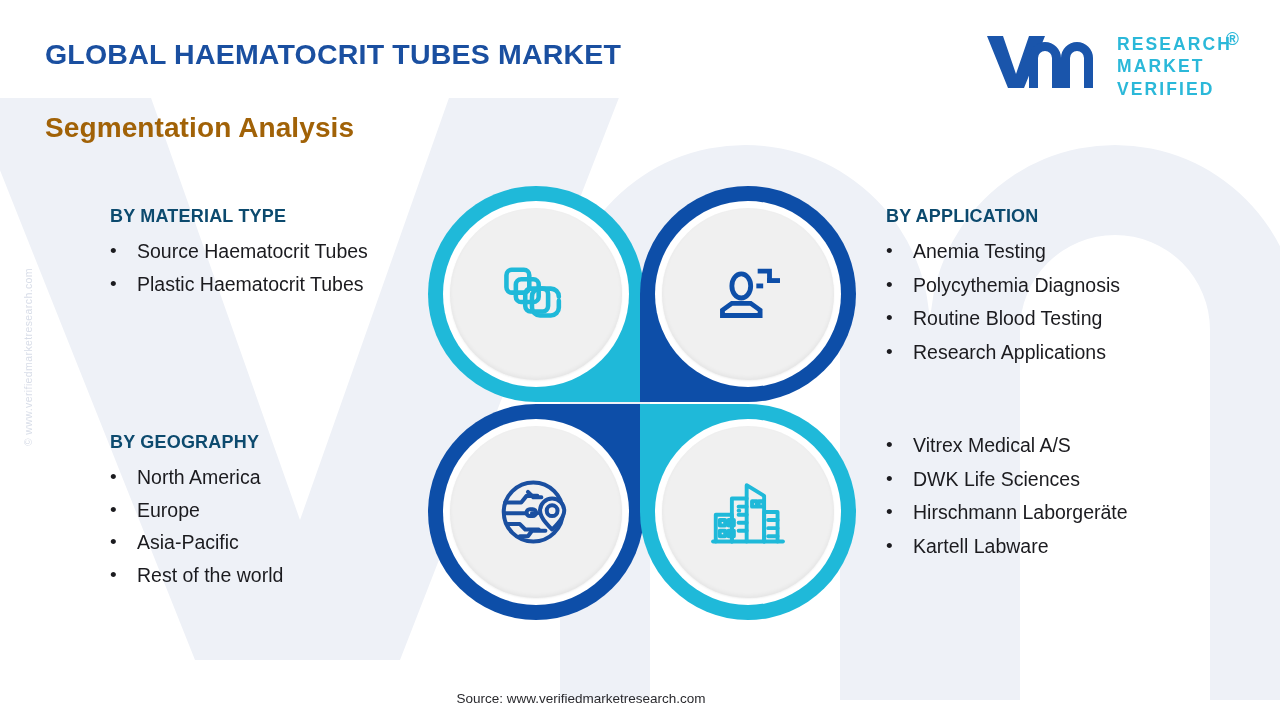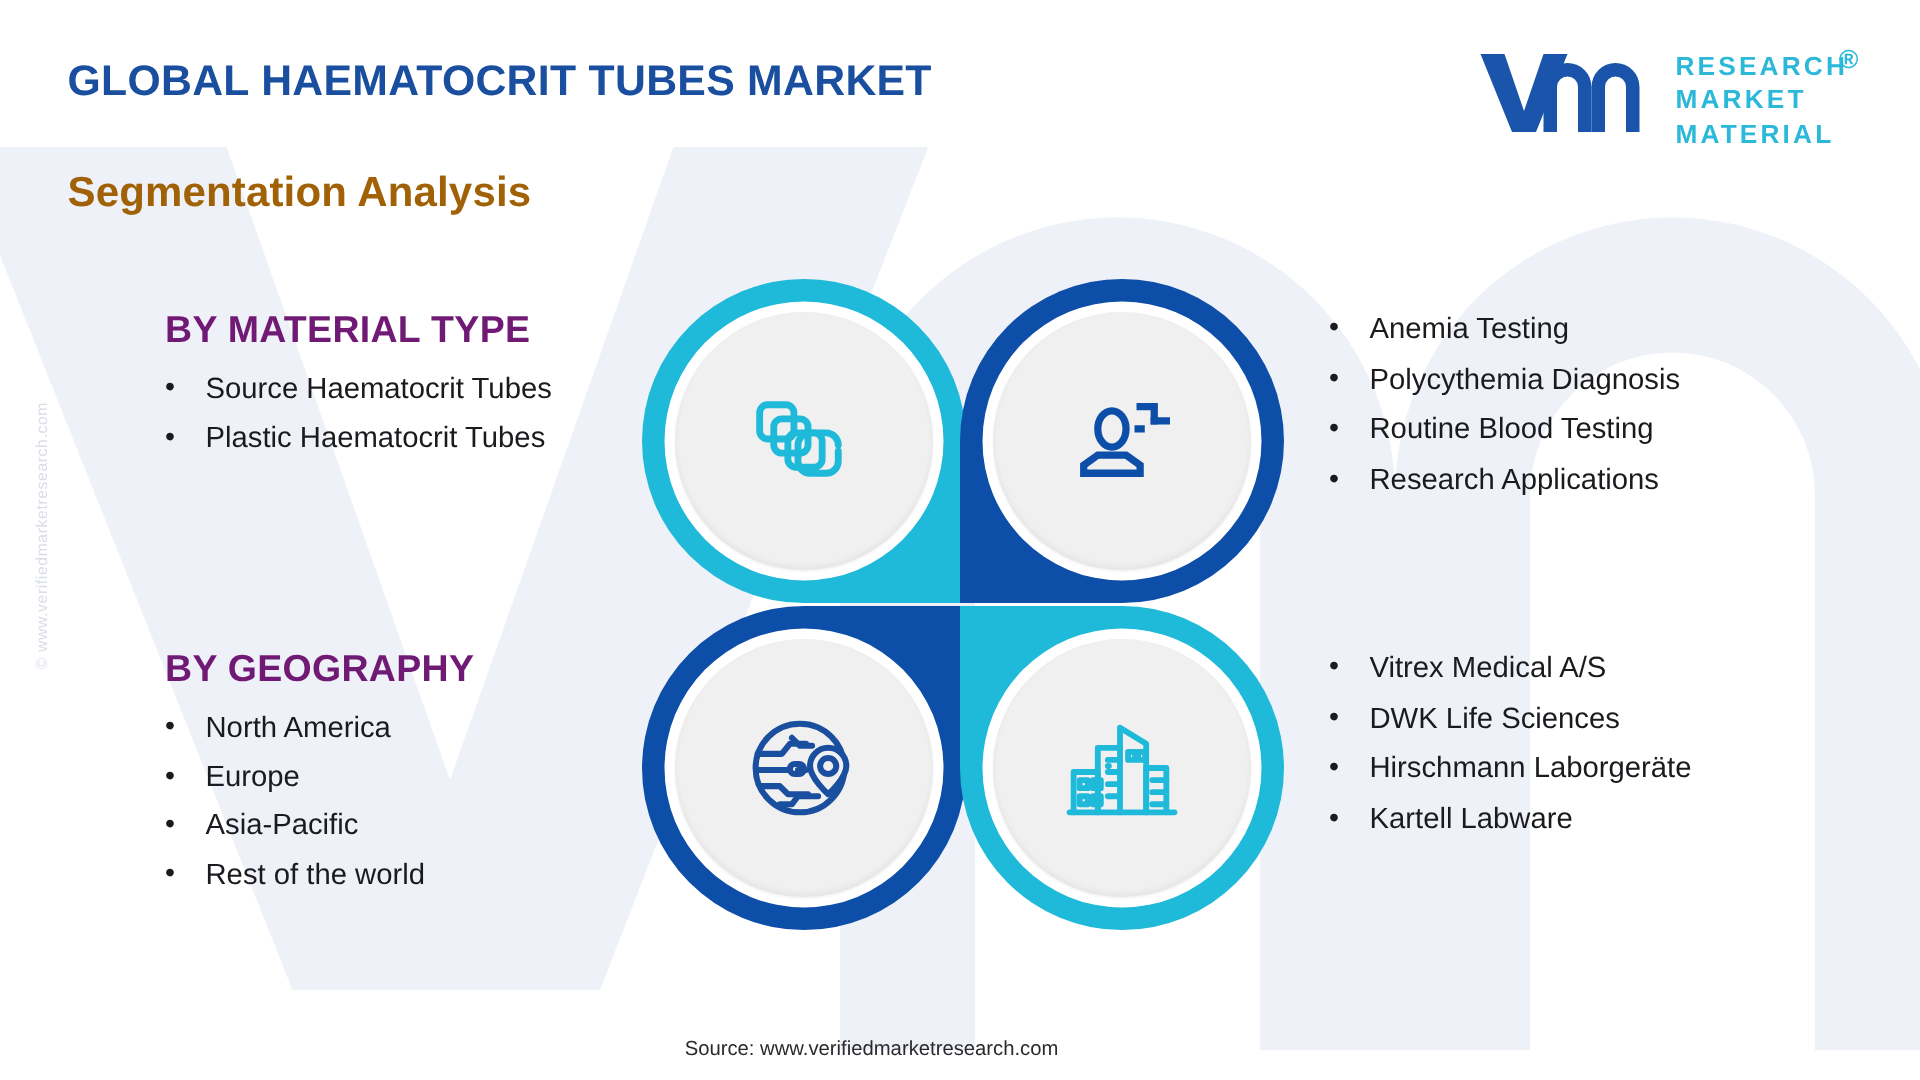--- a/index.html
+++ b/index.html
@@ -52,21 +52,21 @@
   
   .col { position:absolute; z-index:5; }
   .col-left  { left:110px; width:320px; }
   .col-right { left:886px; width:370px; }
   .blk-tl { top:206px; }
   .blk-bl { top:432px; }
   .blk-tr { top:206px; }
   .blk-br { top:432px; }
 
   .sec-head {
-    font-size:25px; font-weight:bold; color:#701a75;
+    font-size:18px; font-weight:bold; color:#0c4a6e;
     letter-spacing:.2px; margin-bottom:11px; white-space:nowrap;
   }
   .sec-list { list-style:none; }
   .sec-list li {
     display:flex; align-items:flex-start;
     font-size:19.5px; color:#1b1b1f; line-height:1.37;
     margin-bottom:7px;
   }
   .sec-list li .dot {
     flex:0 0 auto; width:27px; font-size:19px; color:#1b1b1f;
@@ -134,21 +134,21 @@
 
 <div class="logo">
   <svg class="logo-mark" viewBox="0 0 120 62">
     <path d="M4 6 L20 6 L33 44 L46 6 L62 6 L41 58 L25 58 Z" fill="#1a55ab"></path>
     <path d="M46 58 L46 28 A16 16 0 0 1 78 28 L78 58 L69 58 L69 28 A7 7 0 0 0 55 28 L55 58 Z" fill="#1a55ab"></path>
     <path d="M78 58 L78 28 A16 16 0 0 1 110 28 L110 58 L101 58 L101 28 A7 7 0 0 0 87 28 L87 58 Z" fill="#1a55ab"></path>
   </svg>
   <div class="logo-words">
     <span>RESEARCH</span>
     <span>MARKET</span>
-    <span>MATERIAL</span>
+    <span>VERIFIED</span>
     <span class="logo-reg">®</span>
   </div>
 </div>
 
 <div class="side-watermark">© www.verifiedmarketresearch.com</div>
 
 <div class="col col-left blk-tl">
   <div class="sec-head">BY MATERIAL TYPE</div>
   <ul class="sec-list">
     <li>
@@ -178,20 +178,21 @@
         <span class="txt">Asia-Pacific</span>
       </li>
     <li>
         <span class="dot">•</span>
         <span class="txt">Rest of the world</span>
       </li>
   </ul>
 </div>
 
 <div class="col col-right blk-tr">
+  <div class="sec-head">BY APPLICATION</div>
   <ul class="sec-list">
     <li>
         <span class="dot">•</span>
         <span class="txt">Anemia Testing</span>
       </li>
     <li>
         <span class="dot">•</span>
         <span class="txt">Polycythemia Diagnosis</span>
       </li>
     <li>

